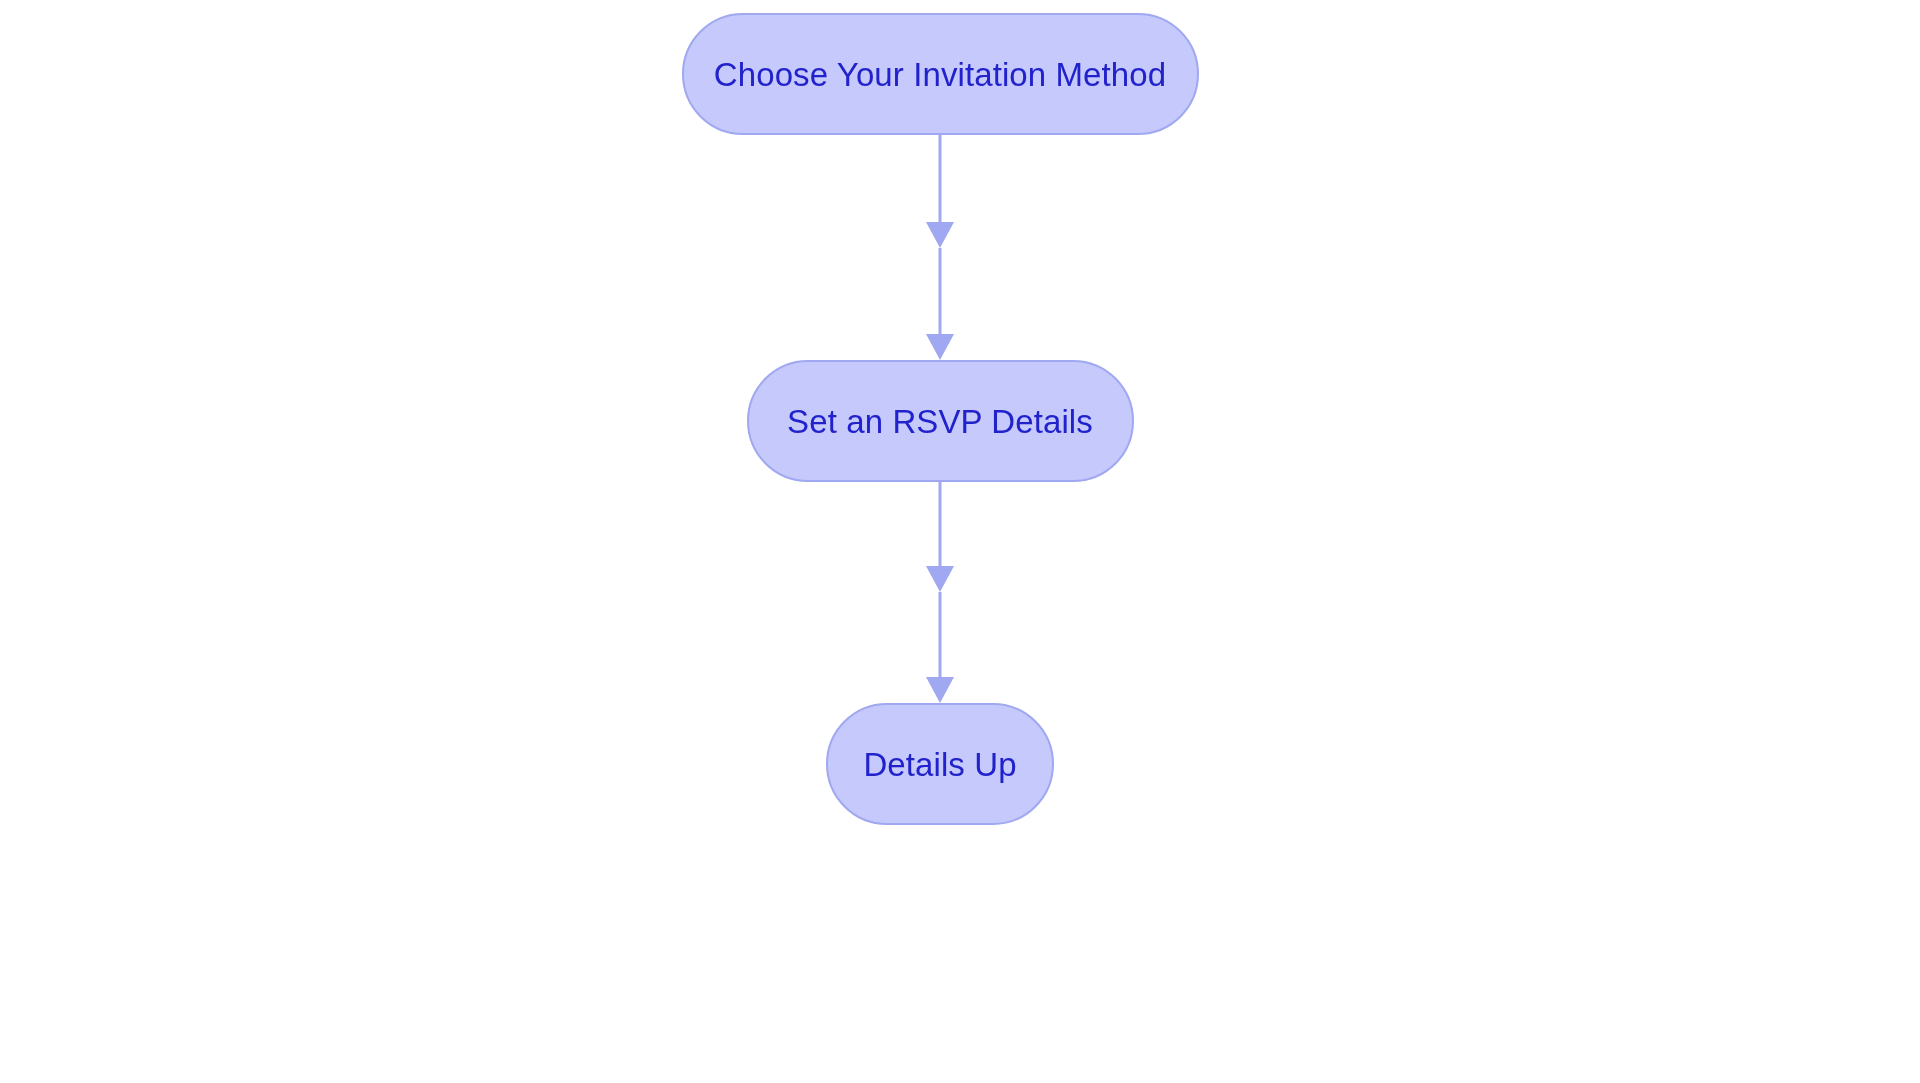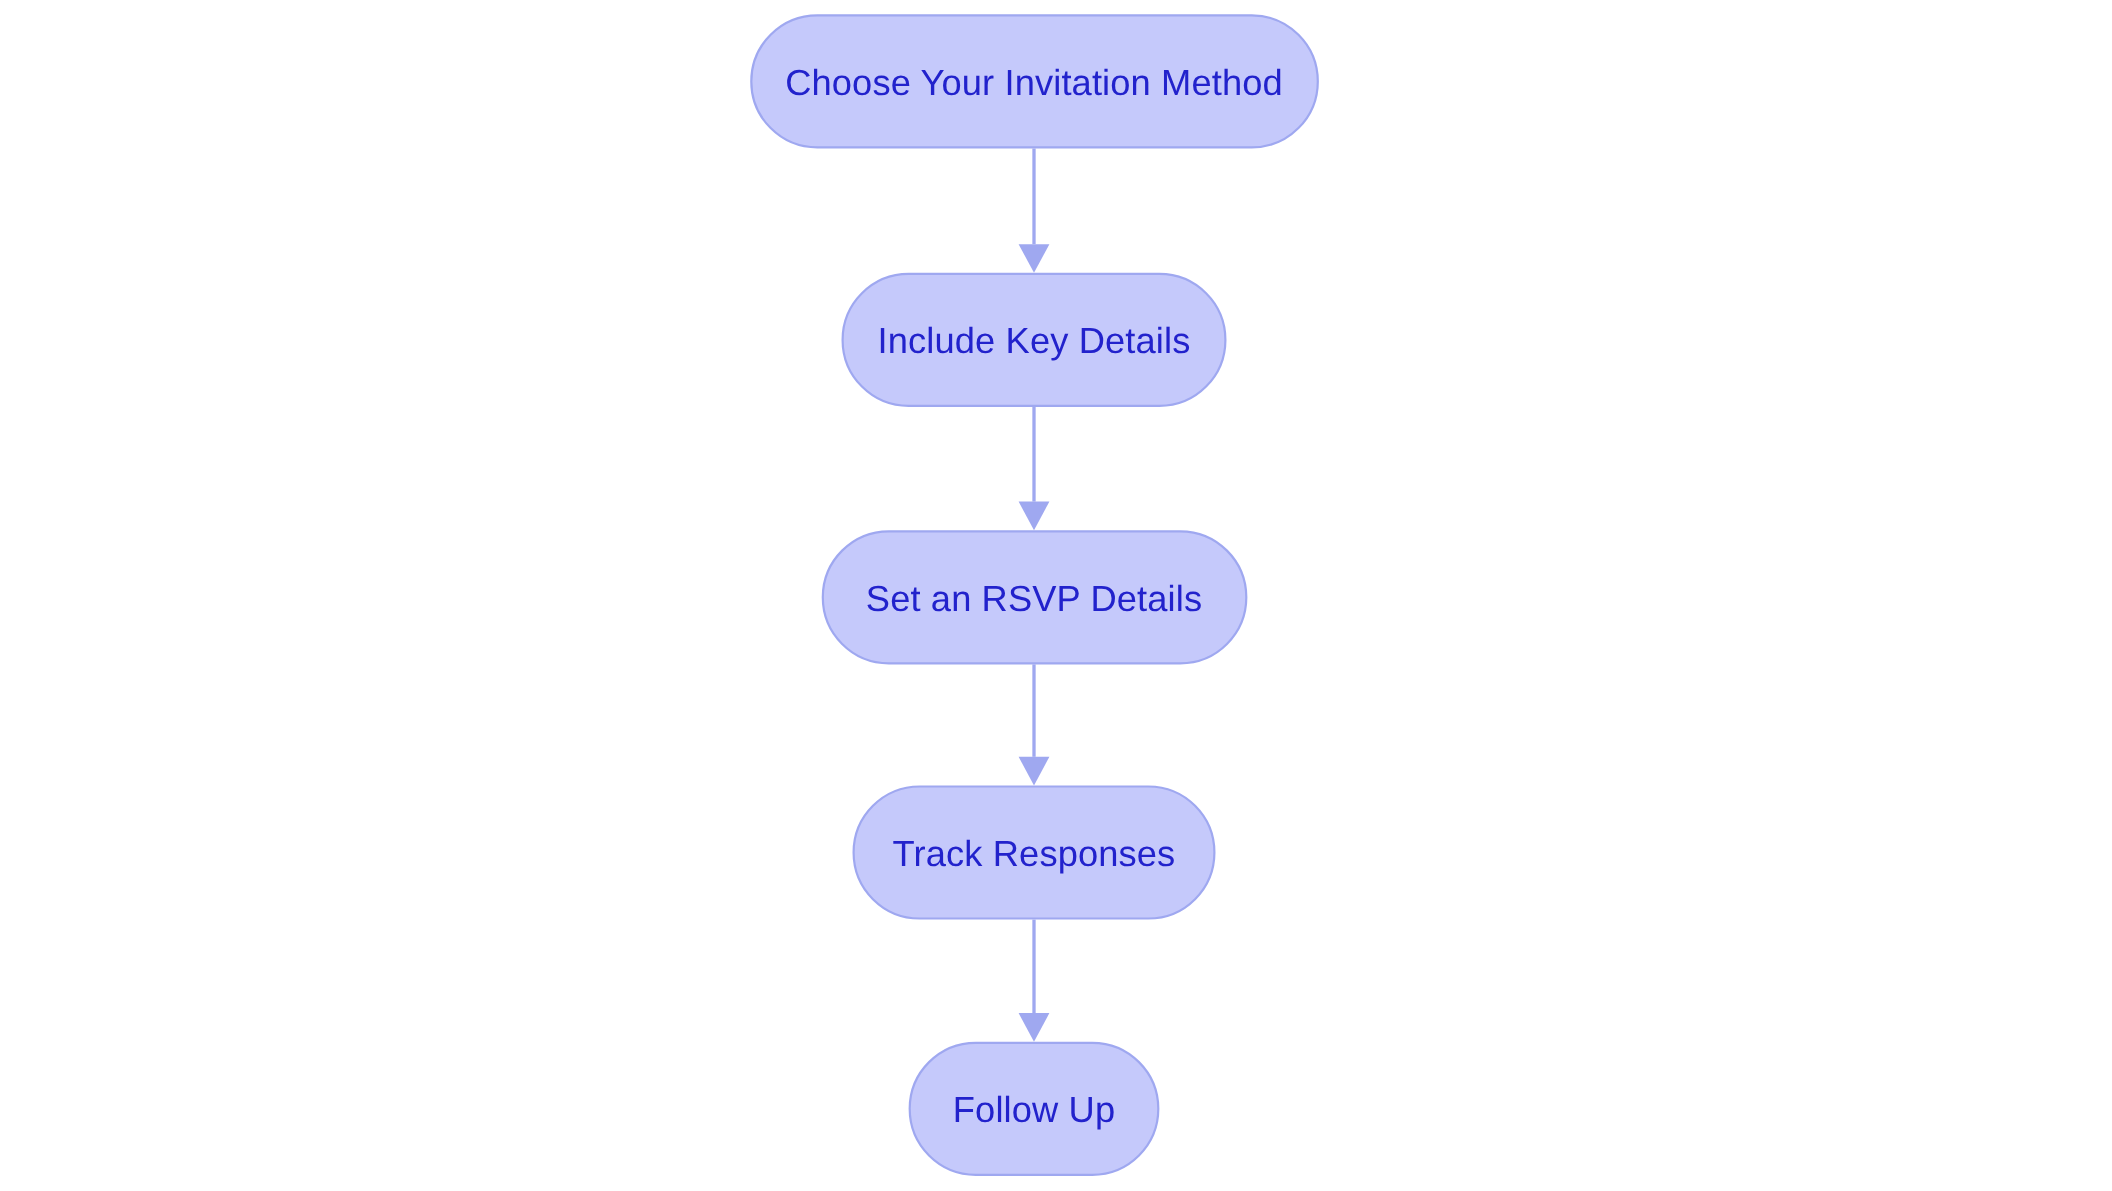--- a/index.html
+++ b/index.html
@@ -113,45 +113,39 @@
 
     <div class="node node-1">
       <span class="node-label">Choose Your Invitation Method</span>
     </div>
 
     <div class="connector gap-1">
       <div class="connector-line"></div>
       <div class="connector-head"></div>
     </div>
 
-    <div class="node node-2">
-      <span class="node-label">Include Key Details</span>
-    </div>
 
     <div class="connector gap-2">
       <div class="connector-line"></div>
       <div class="connector-head"></div>
     </div>
 
     <div class="node node-3">
       <span class="node-label">Set an RSVP Details</span>
     </div>
 
     <div class="connector gap-3">
       <div class="connector-line"></div>
       <div class="connector-head"></div>
     </div>
 
-    <div class="node node-4">
-      <span class="node-label">Track Responses</span>
-    </div>
 
     <div class="connector gap-4">
       <div class="connector-line"></div>
       <div class="connector-head"></div>
     </div>
 
     <div class="node node-5">
-      <span class="node-label">Follow Up</span>
+      <span class="node-label">Details Up</span>
     </div>
 
   </div>
 </div>
 
 </body></html>

